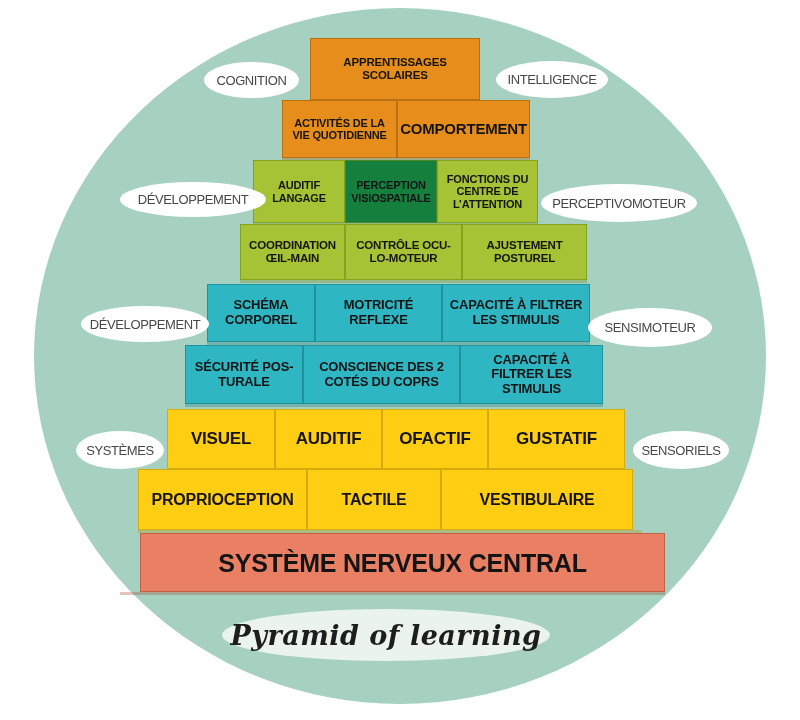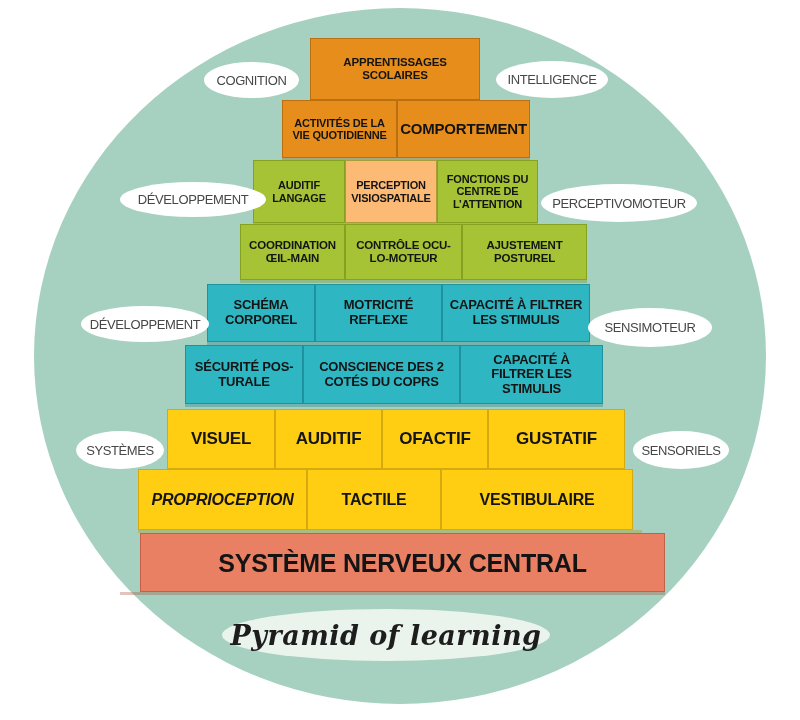--- a/index.html
+++ b/index.html
@@ -27,21 +27,21 @@
   <div id="pyramid">
       <div class="pyr-row" style="left: 310px; top: 38px; width: 170px; height: 62px; box-shadow: rgba(156, 94, 10, 0.333) 0px 3px 0px;">
         <div class="pyr-cell" style="width: 203px; height: 62px; font-size: 11.5px; background: rgb(231, 141, 27); border: 1px solid rgba(156, 94, 10, 0.6);">APPRENTISSAGES SCOLAIRES</div>
       </div>
       <div class="pyr-row" style="left: 282px; top: 100px; width: 248px; height: 58px; box-shadow: rgba(156, 94, 10, 0.333) 0px 3px 0px;">
         <div class="pyr-cell" style="width: 115px; height: 58px; font-size: 11px; background: rgb(231, 141, 27); border: 1px solid rgba(156, 94, 10, 0.6);">ACTIVITÉS DE LA VIE QUOTIDIENNE</div>
         <div class="pyr-cell" style="width: 133px; height: 58px; font-size: 15px; background: rgb(231, 141, 27); border: 1px solid rgba(156, 94, 10, 0.6);">COMPORTEMENT</div>
       </div>
       <div class="pyr-row" style="left: 253px; top: 160px; width: 285px; height: 63px; box-shadow: rgba(110, 138, 19, 0.333) 0px 3px 0px;">
         <div class="pyr-cell" style="width: 92px; height: 63px; font-size: 11px; background: rgb(165, 195, 52); border: 1px solid rgba(110, 138, 19, 0.6);">AUDITIF LANGAGE</div>
-        <div class="pyr-cell" style="width: 92px; height: 63px; font-size: 11px; background: #fdba74; border: 1px solid rgba(110, 138, 19, 0.6);">PERCEPTION VISIOSPATIALE</div>
+        <div class="pyr-cell" style="width: 92px; height: 63px; font-size: 11px; background: #15803d; border: 1px solid rgba(110, 138, 19, 0.6);">PERCEPTION VISIOSPATIALE</div>
         <div class="pyr-cell" style="width: 101px; height: 63px; font-size: 11px; background: rgb(165, 195, 52); border: 1px solid rgba(110, 138, 19, 0.6);">FONCTIONS DU CENTRE DE L’ATTENTION</div>
       </div>
       <div class="pyr-row" style="left: 228px; top: 224px; width: 347px; height: 56px; box-shadow: rgba(110, 138, 19, 0.333) 0px 3px 0px; margin-left: 12px;">
         <div class="pyr-cell" style="width: 105px; height: 56px; font-size: 11.5px; background: rgb(165, 195, 52); border: 1px solid rgba(110, 138, 19, 0.6);">COORDINATION ŒIL-MAIN</div>
         <div class="pyr-cell" style="width: 117px; height: 56px; font-size: 11.5px; background: rgb(165, 195, 52); border: 1px solid rgba(110, 138, 19, 0.6);">CONTRÔLE OCU-LO-MOTEUR</div>
         <div class="pyr-cell" style="width: 125px; height: 56px; font-size: 11.5px; background: rgb(165, 195, 52); border: 1px solid rgba(110, 138, 19, 0.6);">AJUSTEMENT POSTUREL</div>
       </div>
       <div class="pyr-row" style="left: 207px; top: 284px; width: 383px; height: 58px; box-shadow: rgba(21, 121, 133, 0.333) 0px 3px 0px;">
         <div class="pyr-cell" style="width: 108px; height: 58px; font-size: 13px; background: rgb(47, 182, 195); border: 1px solid rgba(21, 121, 133, 0.6);">SCHÉMA CORPOREL</div>
         <div class="pyr-cell" style="width: 127px; height: 58px; font-size: 13px; background: rgb(47, 182, 195); border: 1px solid rgba(21, 121, 133, 0.6);">MOTRICITÉ REFLEXE</div>
@@ -52,21 +52,21 @@
         <div class="pyr-cell" style="width: 157px; height: 59px; font-size: 13px; background: rgb(47, 182, 195); border: 1px solid rgba(21, 121, 133, 0.6);">CONSCIENCE DES 2 COTÉS DU COPRS</div>
         <div class="pyr-cell" style="width: 143px; height: 59px; font-size: 13px; background: rgb(47, 182, 195); border: 1px solid rgba(21, 121, 133, 0.6);">CAPACITÉ À FILTRER LES STIMULIS</div>
       </div>
       <div class="pyr-row" style="left: 167px; top: 409px; width: 458px; height: 60px; box-shadow: rgba(184, 147, 10, 0.333) 0px 3px 0px;">
         <div class="pyr-cell" style="width: 108px; height: 60px; font-size: 17px; background: rgb(255, 205, 18); border: 1px solid rgba(184, 147, 10, 0.6);">VISUEL</div>
         <div class="pyr-cell" style="width: 107px; height: 60px; font-size: 17px; background: rgb(255, 205, 18); border: 1px solid rgba(184, 147, 10, 0.6);">AUDITIF</div>
         <div class="pyr-cell" style="width: 106px; height: 60px; font-size: 17px; background: rgb(255, 205, 18); border: 1px solid rgba(184, 147, 10, 0.6);">OFACTIF</div>
         <div class="pyr-cell" style="width: 137px; height: 60px; font-size: 17px; background: rgb(255, 205, 18); border: 1px solid rgba(184, 147, 10, 0.6);">GUSTATIF</div>
       </div>
       <div class="pyr-row" style="left: 138px; top: 469px; width: 504px; height: 61px; box-shadow: rgba(184, 147, 10, 0.333) 0px 3px 0px;">
-        <div class="pyr-cell" style="width: 169px; height: 61px; font-size: 16px; background: rgb(255, 205, 18); border: 1px solid rgba(184, 147, 10, 0.6); font-style: italic;">PROPRIOCEPTION</div>
+        <div class="pyr-cell" style="width: 169px; height: 61px; font-size: 16px; background: rgb(255, 205, 18); border: 1px solid rgba(184, 147, 10, 0.6);">PROPRIOCEPTION</div>
         <div class="pyr-cell" style="width: 134px; height: 61px; font-size: 16px; background: rgb(255, 205, 18); border: 1px solid rgba(184, 147, 10, 0.6);">TACTILE</div>
         <div class="pyr-cell" style="width: 192px; height: 61px; font-size: 16px; background: rgb(255, 205, 18); border: 1px solid rgba(184, 147, 10, 0.6);">VESTIBULAIRE</div>
       </div>
       <div class="pyr-row" style="left: 120px; top: 533px; width: 545px; height: 59px; box-shadow: rgba(169, 75, 56, 0.333) 0px 3px 0px;">
         <div class="pyr-cell" style="width: 545px; height: 59px; font-size: 25px; background: rgb(233, 127, 99); border: 1px solid rgba(169, 75, 56, 0.6); margin-left: 20px;">SYSTÈME NERVEUX CENTRAL</div>
       </div>
     </div>
   <div id="side-labels">
       <div class="side-label" style="left: 204px; top: 62px; width: 95px; height: 36px; background: rgb(255, 255, 255);">COGNITION</div>
       <div class="side-label" style="left: 496px; top: 61px; width: 112px; height: 37px; background: rgb(255, 255, 255);">INTELLIGENCE</div>

